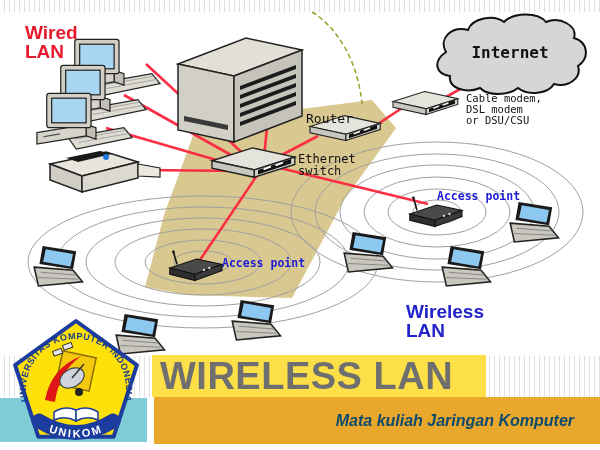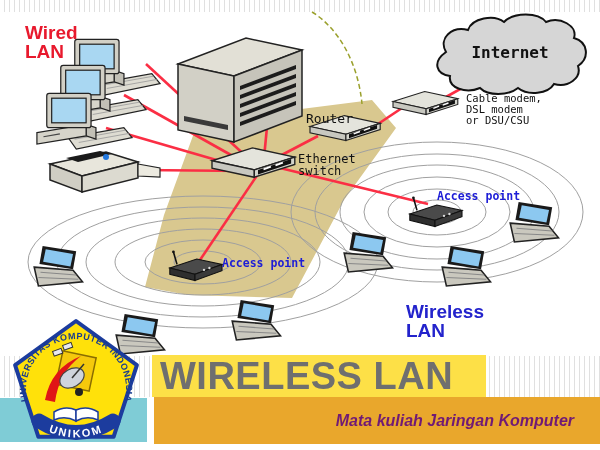--- a/index.html
+++ b/index.html
@@ -26,21 +26,21 @@
     position:absolute;left:0;top:398px;width:147px;height:44px;
     background:#7fccd6;z-index:3;
   }
   .orange-bar{
     position:absolute;left:154px;top:397px;width:446px;height:47px;
     background:#e9a72c;z-index:3;
     display:flex;flex-direction:column;justify-content:center;align-items:flex-end;
     padding-right:26px;box-sizing:border-box;
   }
   .orange-bar .sub{
-    color:#701a75;font-weight:bold;font-style:italic;font-size:16px;line-height:21px;
+    color:#0c4a6e;font-weight:bold;font-style:italic;font-size:16px;line-height:21px;
     white-space:nowrap;
   }
   .logo-wrap{position:absolute;left:9px;top:316px;z-index:4;}
   .diagram-label{font-family:"DejaVu Sans Mono",monospace;}
 </style>
 </head>
 <body>
 
 <div class="stripes stripes-top"></div>
 <div class="stripes stripes-title"></div>

